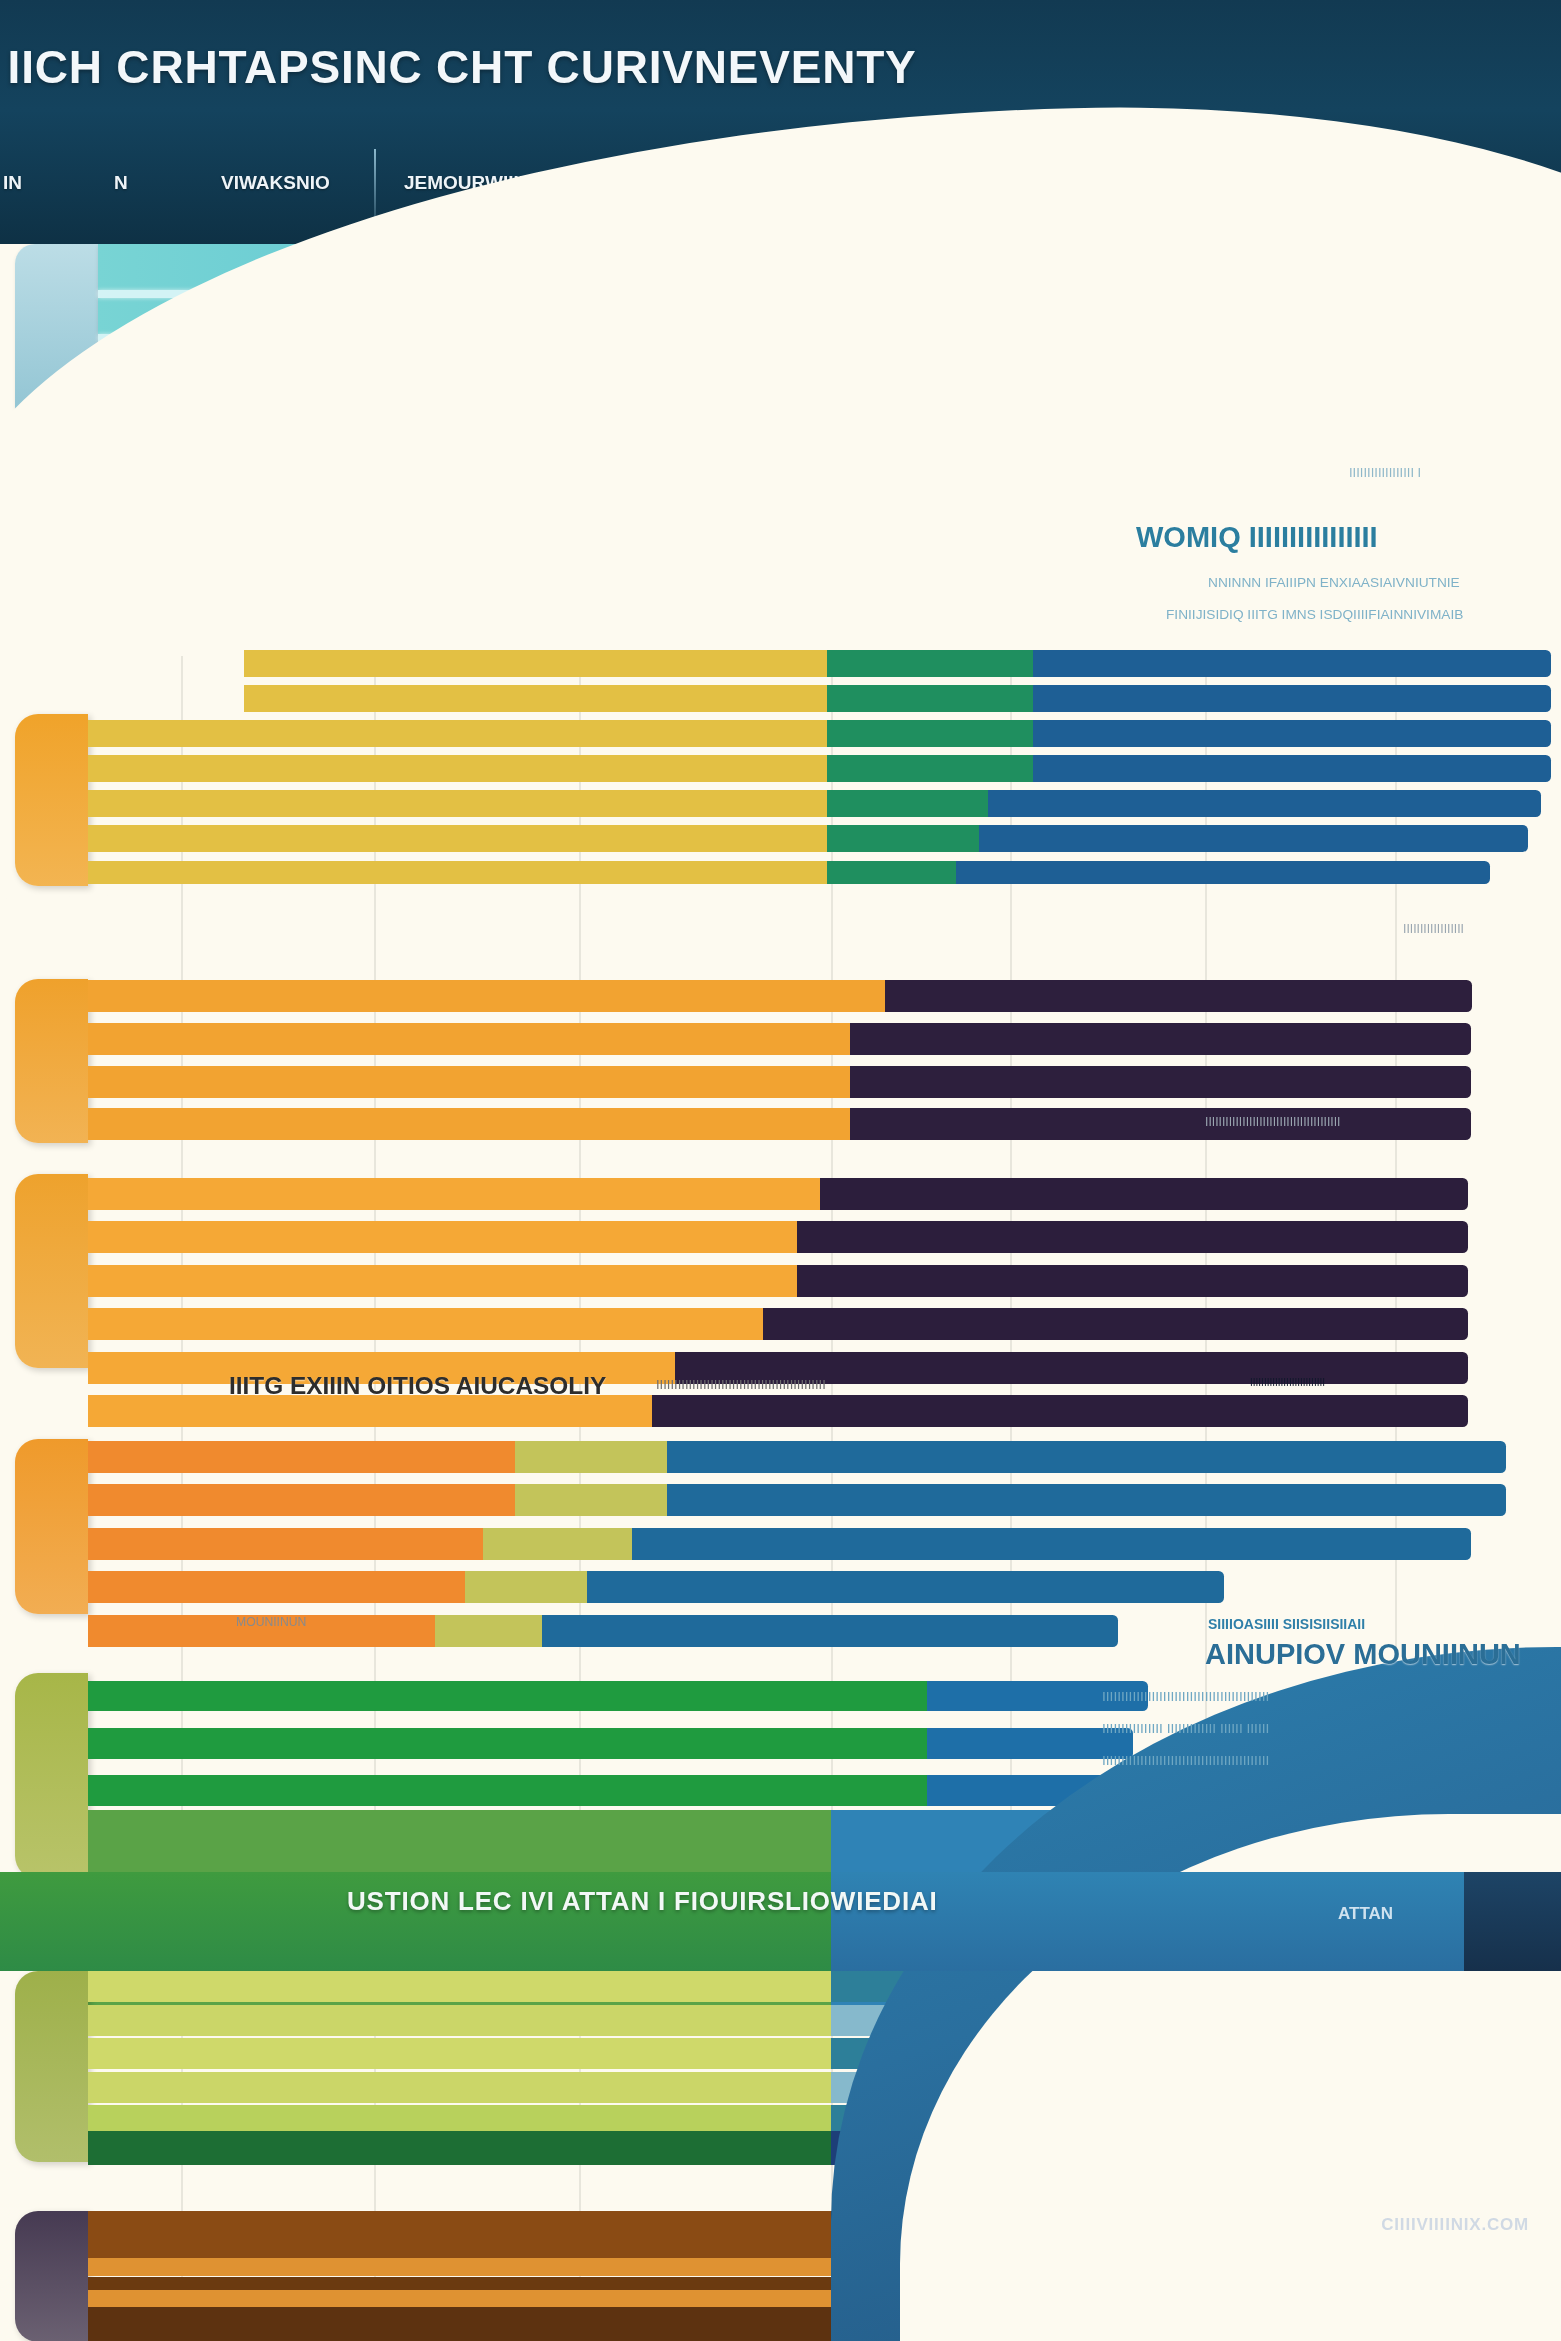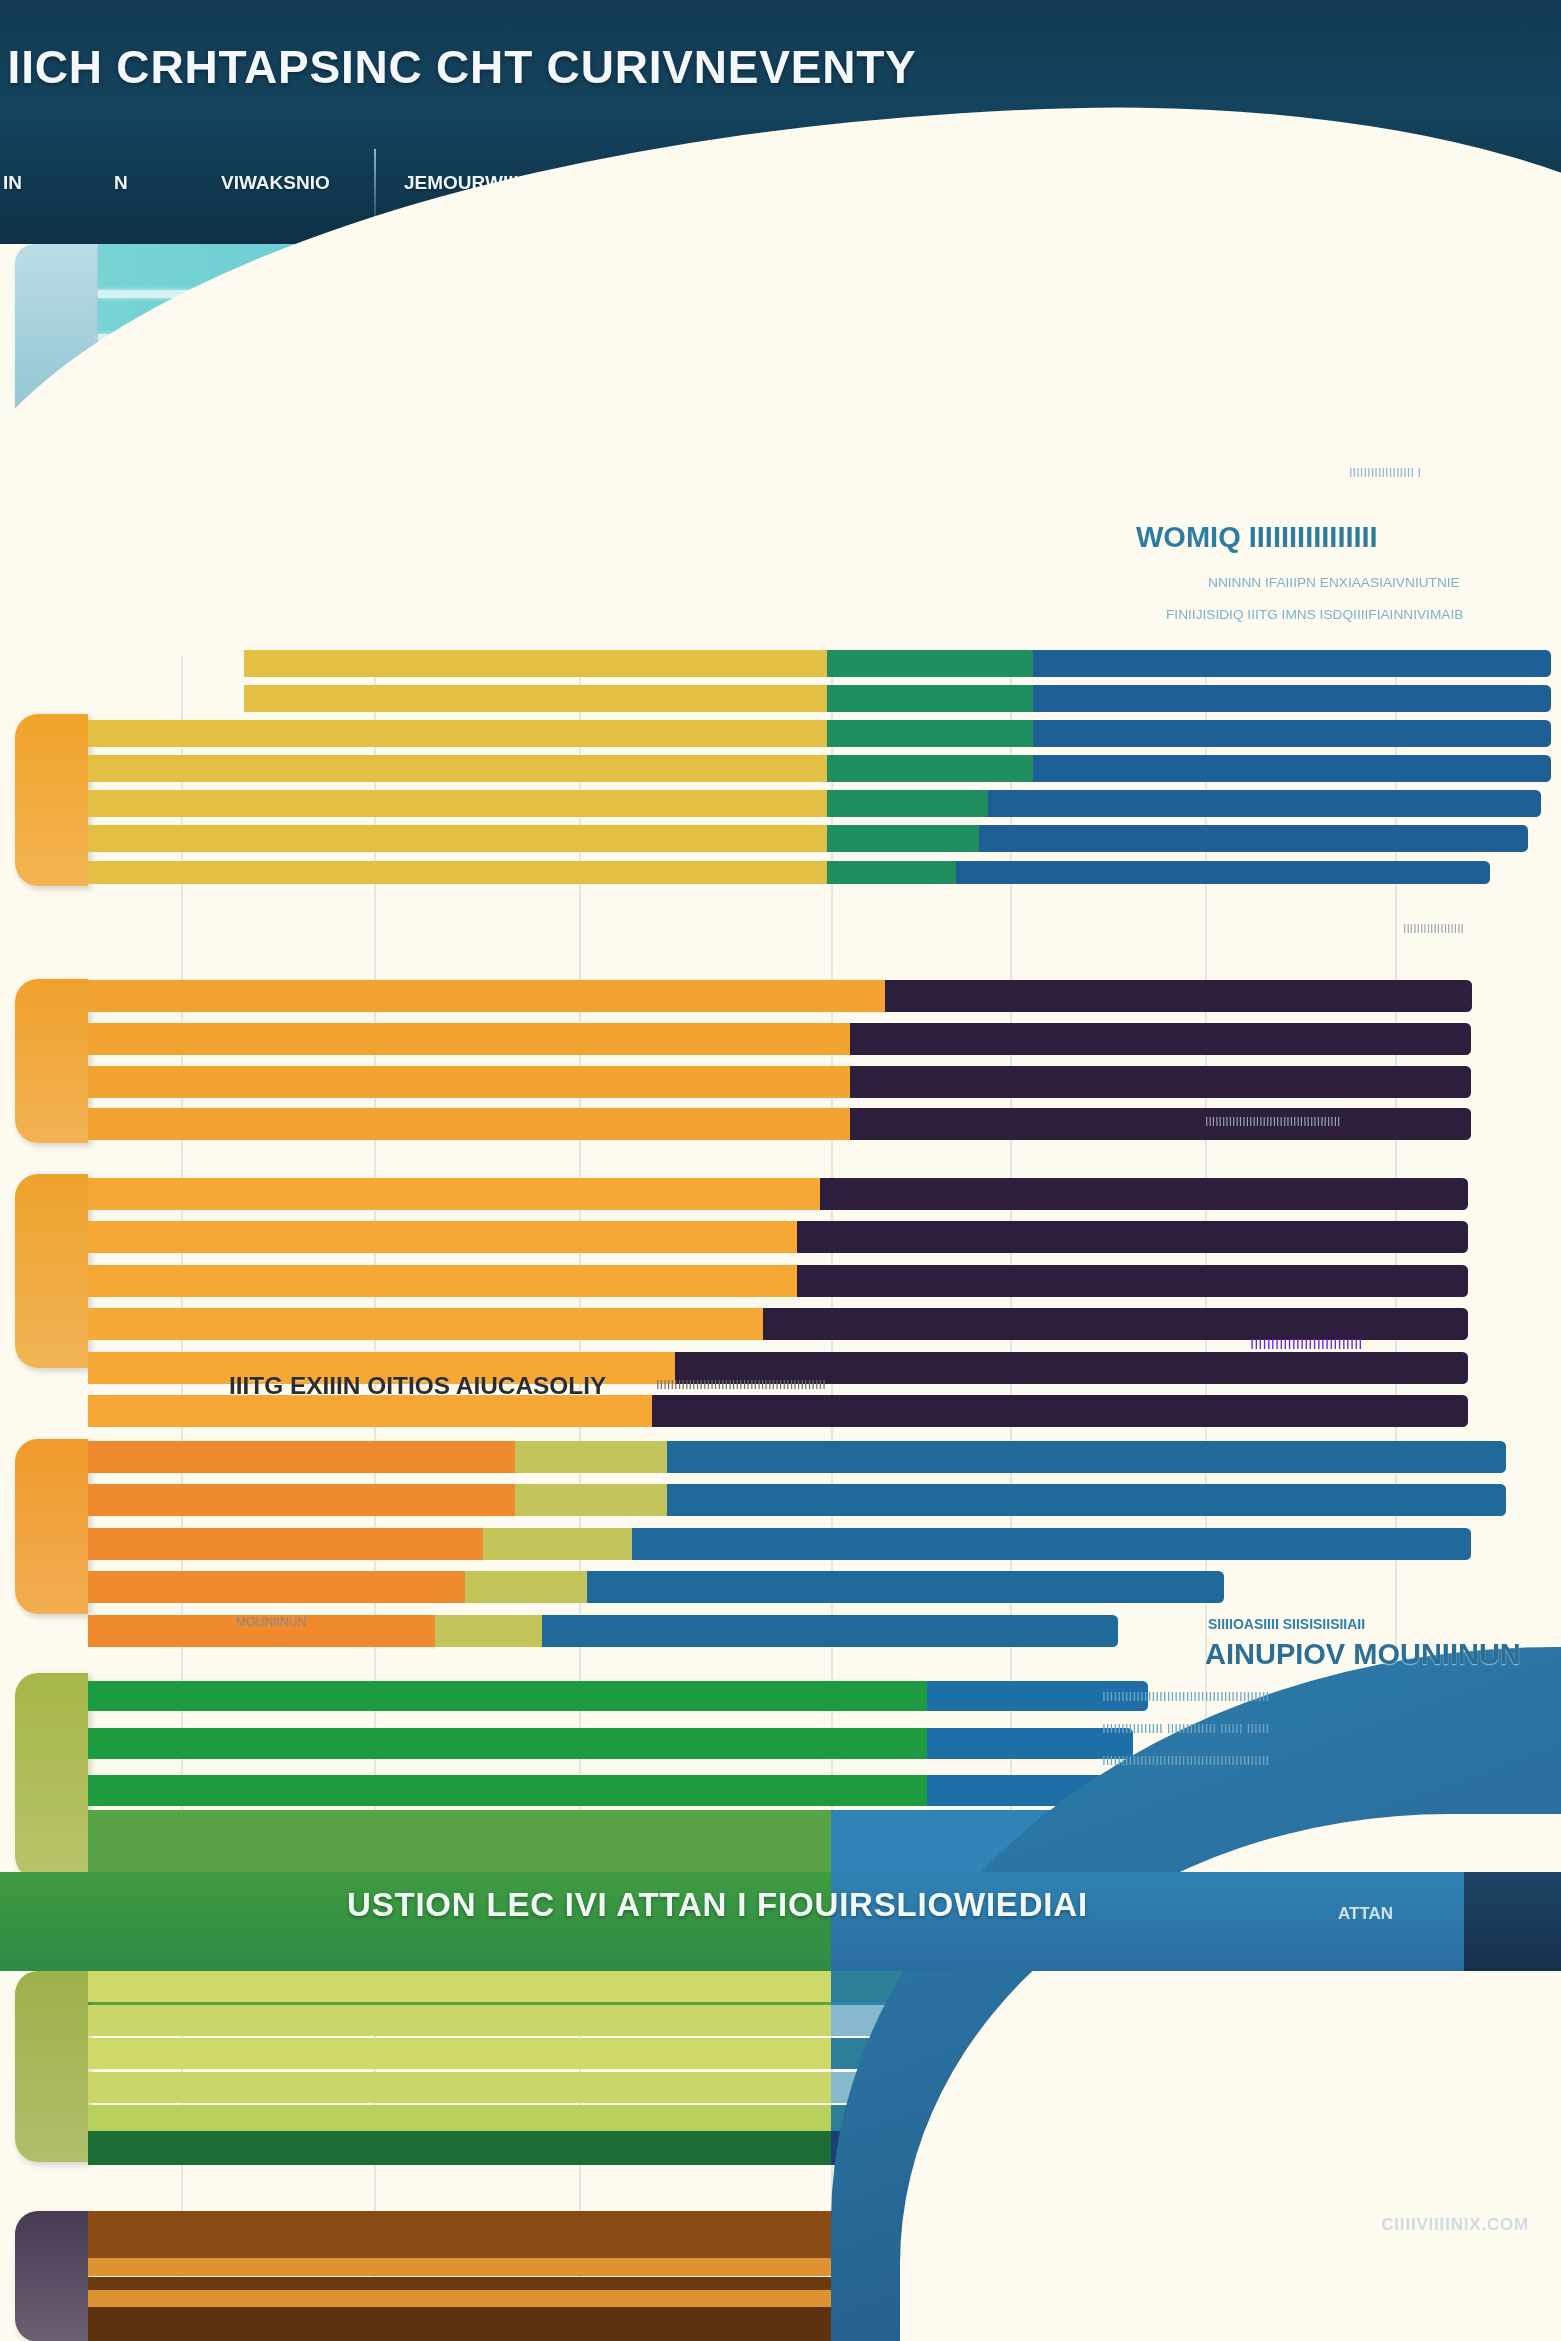--- a/index.html
+++ b/index.html
@@ -110,21 +110,21 @@
     overflow:hidden;
   }
   .banner-green{position:absolute;left:0;top:0;width:831px;height:99px;
     background:linear-gradient(180deg,#3f9b3f,#2e8b46);}
   .banner-blue{position:absolute;left:831px;top:0;width:633px;height:99px;
     background:linear-gradient(180deg,#2f83b3,#2a6ea0);}
   .banner-dark{position:absolute;left:1464px;top:0;width:98px;height:99px;
     background:linear-gradient(180deg,#1d4466,#16304b);}
   .banner-text{
     position:absolute;left:347px;top:13.7px;
-    font-size:33px;font-weight:bold;color:#f2f8f6;letter-spacing:0.8px;
+    font-size:26px;font-weight:bold;color:#f2f8f6;letter-spacing:0.8px;
     white-space:nowrap;text-shadow:0 1.5px 3.8px rgba(0,0,0,.3);
   }
   .banner-badge{
     position:absolute;left:1338px;top:32px;
     font-size:17px;font-weight:bold;color:#cfe2ef;white-space:nowrap;
   }
 
   .watermark{
     position:absolute;right:32px;top:2215px;
     font-size:17px;font-weight:bold;color:#c9d4e2;letter-spacing:0.8px;
@@ -385,21 +385,21 @@
 
   <div id="annotations">
       <div class="note-l" style="left: 1349px; top: 465px; font-size: 13px; color: rgb(143, 183, 201); font-weight: normal;">IIIIIIIIIIIIIIIIII I</div>
       <div class="note-h" style="left: 1136px; top: 521px; font-size: 29px; color: rgb(43, 126, 159); font-weight: bold;">WOMIQ IIIIIIIIIIIIIIII</div>
       <div class="note-l" style="left: 1208px; top: 575px; font-size: 13.7px; color: rgb(127, 178, 200); font-weight: normal;">NNINNN IFAIIIPN  ENXIAASIAIVNIUTNIE</div>
       <div class="note-l" style="left: 1166px; top: 607px; font-size: 13.7px; color: rgb(127, 178, 200); font-weight: normal;">FINIIJISIDIQ IIITG IMNS ISDQIIIIFIAINNIVIMAIB</div>
       <div class="note-l" style="left: 1403px; top: 922px; font-size: 12.2px; color: rgb(154, 166, 176); font-weight: normal;">IIIIIIIIIIIIIIIIII</div>
       <div class="note-l" style="left: 1205px; top: 1115px; font-size: 12.2px; color: rgb(154, 166, 176); font-weight: normal;">IIIIIIIIIIIIIIIIIIIIIIIIIIIIIIIIIIIIIIII</div>
       <div class="note-h" style="left: 229px; top: 1372px; font-size: 24.4px; color: rgb(45, 45, 45); font-weight: bold;">IIITG EXIIIN OITIOS AIUCASOLIY</div>
       <div class="note-l" style="left: 656px; top: 1377px; font-size: 13px; color: rgb(110, 110, 110); font-weight: normal;">IIIIIIIIIIIIIIIIIIIIIIIIIIIIIIIIIIIIIIIIIIIIIII</div>
-      <div class="note-l" style="left: 1250px; top: 1335px; font-size: 15px; color: #6d28d9; font-weight: normal;">IIIIIIIIIIIIIIIIIIIIIIIIIII</div>
+      <div class="note-l" style="left: 1250px; top: 1377px; font-size: 10px; color: #0f172a; font-weight: normal;">IIIIIIIIIIIIIIIIIIIIIIIIIII</div>
       <div class="note-l" style="left: 236px; top: 1615px; font-size: 12.2px; color: rgb(138, 138, 138); font-weight: normal;">MOUNIINUN</div>
       <div class="note-h" style="left: 1208px; top: 1616px; font-size: 14px; color: rgb(47, 127, 168); font-weight: bold;">SIIIIOASIIII SIISISIISIIAII</div>
       <div class="note-h" style="left: 1205px; top: 1638px; font-size: 29px; color: rgb(43, 110, 150); font-weight: bold;">AINUPIOV MOUNIINUN</div>
       <div class="note-l" style="left: 1102px; top: 1689px; font-size: 13.7px; color: rgb(111, 167, 195); font-weight: normal;">IIIIIIIIIIIIIIIIIIIIIIIIIIIIIIIIIIIIIIIIIIII</div>
       <div class="note-l" style="left: 1102px; top: 1721px; font-size: 13.7px; color: rgb(111, 167, 195); font-weight: normal;">IIIIIIIIIIIIIIII IIIIIIIIIIIII IIIIII IIIIII</div>
       <div class="note-l" style="left: 1102px; top: 1753px; font-size: 13.7px; color: rgb(111, 167, 195); font-weight: normal;">IIIIIIIIIIIIIIIIIIIIIIIIIIIIIIIIIIIIIIIIIIII</div>
     </div>
 
   <div class="watermark">CIIIIVIIIINIX.COM</div>
 

